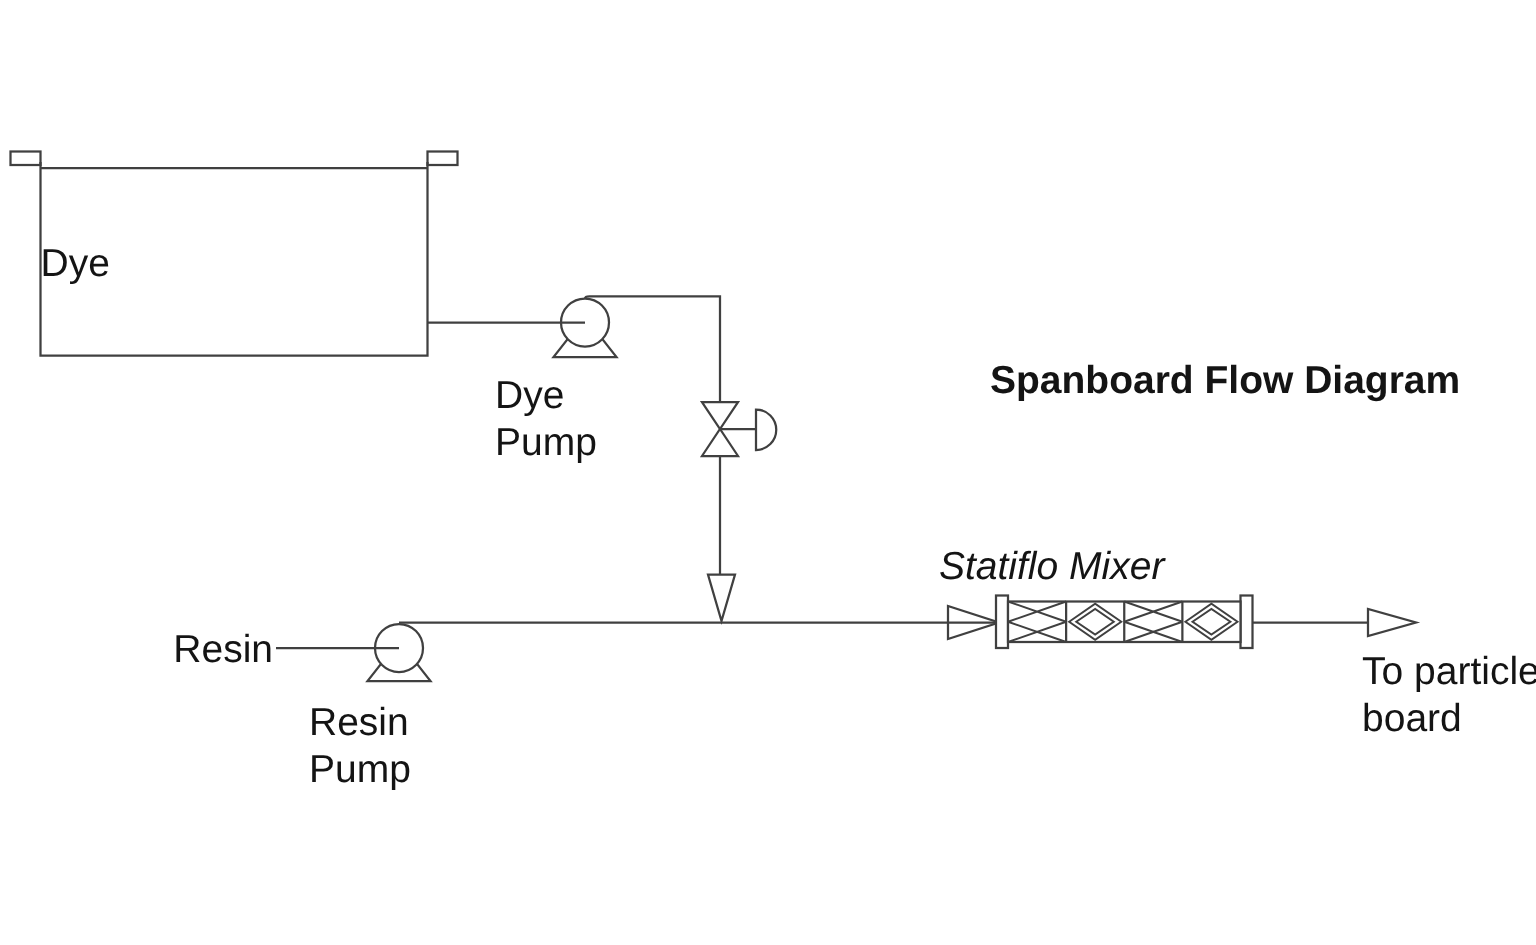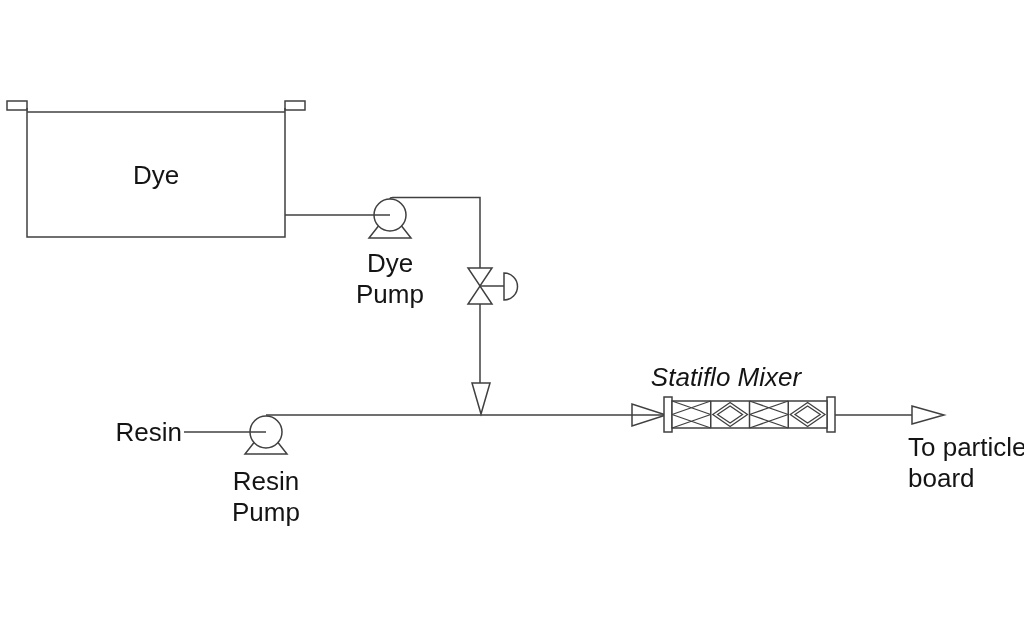--- a/index.html
+++ b/index.html
@@ -21,21 +21,21 @@
     left: 0;
     top: 0;
   }
   .label {
     position: absolute;
     font-size: 26px;
     line-height: 31px;
     color: #141414;
     white-space: nowrap;
   }
-  .label.center { text-align: center; }
+  .label.center { }
   .label.right  { text-align: right; }
   .label.italic { font-style: italic; }
   .label.bold   { font-weight: bold; }
 </style>
 </head>
 <body>
 
 <div class="canvas">
 
   <svg width="1024" height="630" viewBox="0 0 1024 630" stroke="#404040" stroke-width="1.5" fill="none">
@@ -112,19 +112,20 @@
 
   <div class="label right" style="left:104px; top:417px; width:78px;">Resin</div>
 
   <div class="label center" style="left:206px; top:466px; width:120px;">
     <div>Resin</div>
     <div>Pump</div>
   </div>
 
   <div class="label center italic" style="left:626px; top:362px; width:200px;">Statiflo Mixer</div>
 
+  <div class="label center bold" style="left:660px; top:238px; width:365px;">Spanboard Flow Diagram</div>
 
   <div class="label" style="left:872px; top:432px; width:152px;margin-left:36px;">
     <div>To particle</div>
     <div>board</div>
   </div>
 
 </div>
 
 </body></html>

